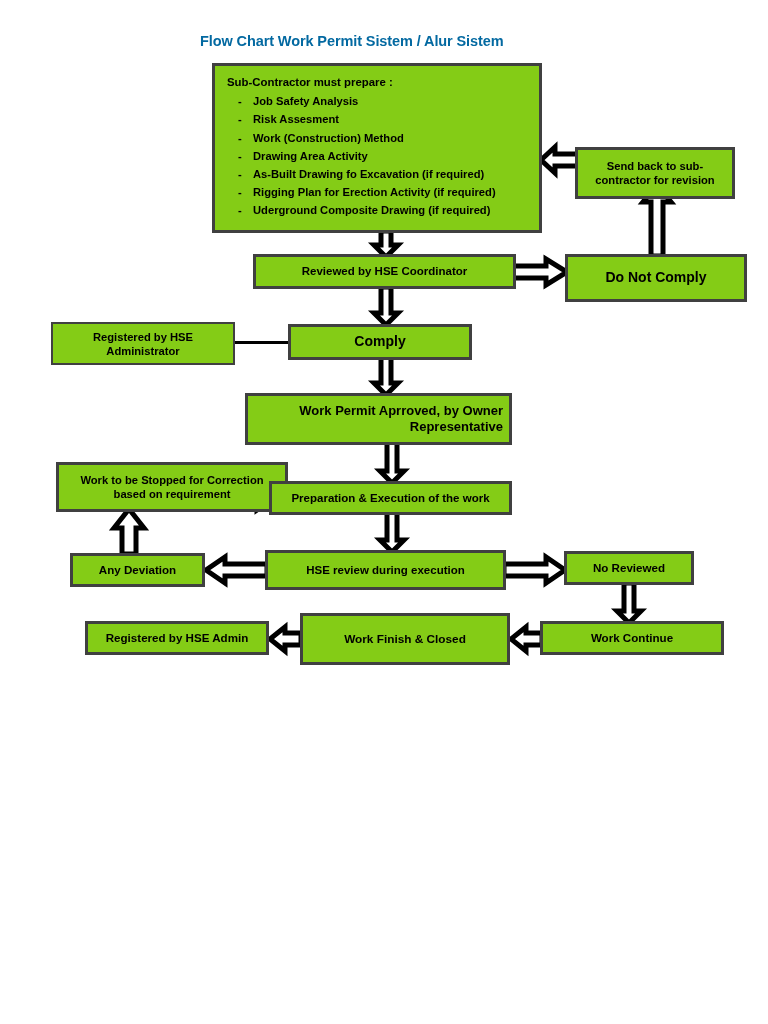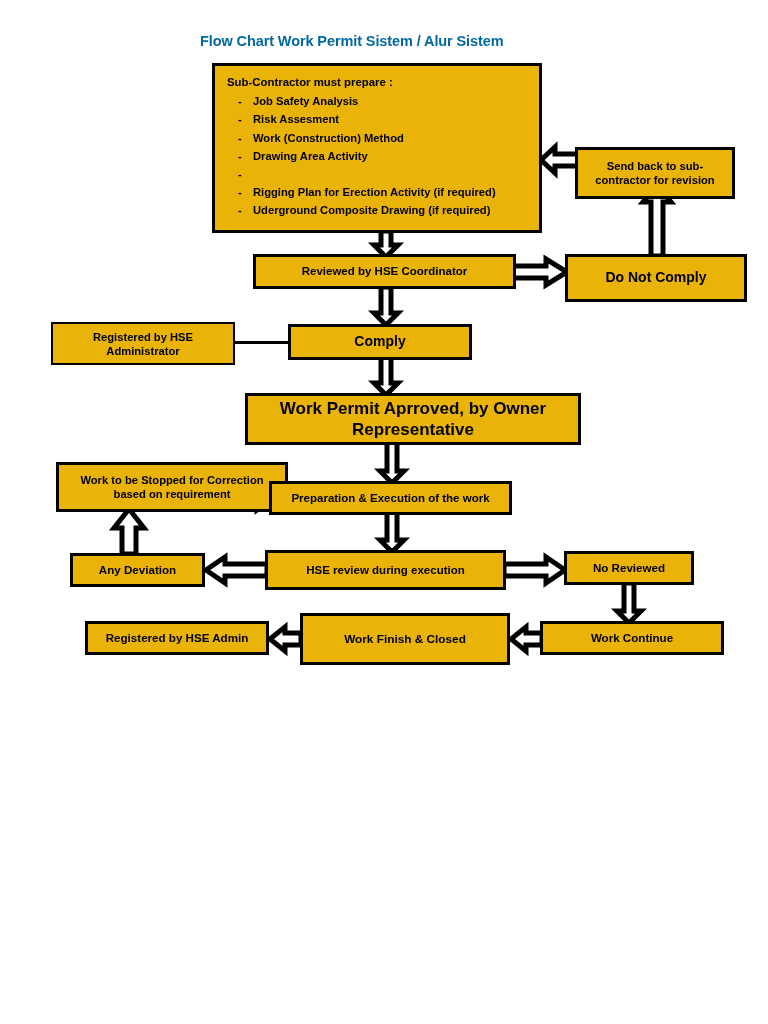--- a/index.html
+++ b/index.html
@@ -28,22 +28,22 @@
     font-size: 14.5px;
     font-weight: bold;
     color: #0369a1;
     letter-spacing: -0.1px;
     white-space: nowrap;
   }
 
   
   .node {
     position: absolute;
-    border: 3px solid #000000;
-    background: #eab308;
+    border: 3px solid #404040;
+    background: #84cc16;
     display: flex;
     align-items: center;
     justify-content: center;
     text-align: center;
     font-weight: bold;
     color: #000000;
     line-height: 1.25;
     padding: 2px 6px;
     z-index: 5;
   }
@@ -79,21 +79,21 @@
     flex: 0 0 26px;
     padding-left: 11px;
   }
 
   
   #node-sendback     { left: 575px; top: 134px; width: 160px; height: 52px;  font-size: 11.2px; margin-top: 13px; }
   #node-reviewed     { left: 253px; top: 254px; width: 263px; height: 35px;  font-size: 11.5px; }
   #node-donotcomply  { left: 565px; top: 254px; width: 182px; height: 48px;  font-size: 14px; }
   #node-registered-admin { left: 51px; top: 322px; width: 184px; height: 43px; font-size: 11.2px; }
   #node-comply       { left: 288px; top: 324px; width: 184px; height: 36px;  font-size: 14px; }
-  #node-approved     { left: 245px; top: 393px; width: 336px; height: 52px;  font-size: 17px; }
+  #node-approved     { left: 245px; top: 393px; width: 267px; height: 52px;  font-size: 13px; text-align: right; }
   #node-stopped      { left: 15px;  top: 462px; width: 232px; height: 50px;  font-size: 11.2px; margin-left: 41px; }
   #node-preparation  { left: 269px; top: 481px; width: 243px; height: 34px;  font-size: 11.5px; }
   #node-anydeviation { left: 70px;  top: 553px; width: 135px; height: 34px;  font-size: 11.6px; }
   #node-hsereview    { left: 265px; top: 550px; width: 241px; height: 40px;  font-size: 11.5px; }
   #node-nodeviation  { left: 564px; top: 551px; width: 130px; height: 34px;  font-size: 11.6px; }
   #node-registered-hse { left: 85px; top: 621px; width: 184px; height: 34px; font-size: 11.6px; }
   #node-workfinish   { left: 300px; top: 613px; width: 210px; height: 52px;  font-size: 11.8px; }
   #node-workcontinue { left: 540px; top: 621px; width: 184px; height: 34px;  font-size: 11.6px; }
 
   
@@ -134,20 +134,21 @@
       <li>
         <span class="dash">-</span>
         <span>Work (Construction) Method</span>
       </li>
       <li>
         <span class="dash">-</span>
         <span>Drawing Area Activity</span>
       </li>
       <li>
         <span class="dash">-</span>
+        <span>As-Built Drawing fo Excavation (if required)</span>
       </li>
       <li>
         <span class="dash">-</span>
         <span>Rigging Plan for Erection Activity (if required)</span>
       </li>
       <li>
         <span class="dash">-</span>
         <span>Uderground Composite Drawing (if required)</span>
       </li>
     </ul>

